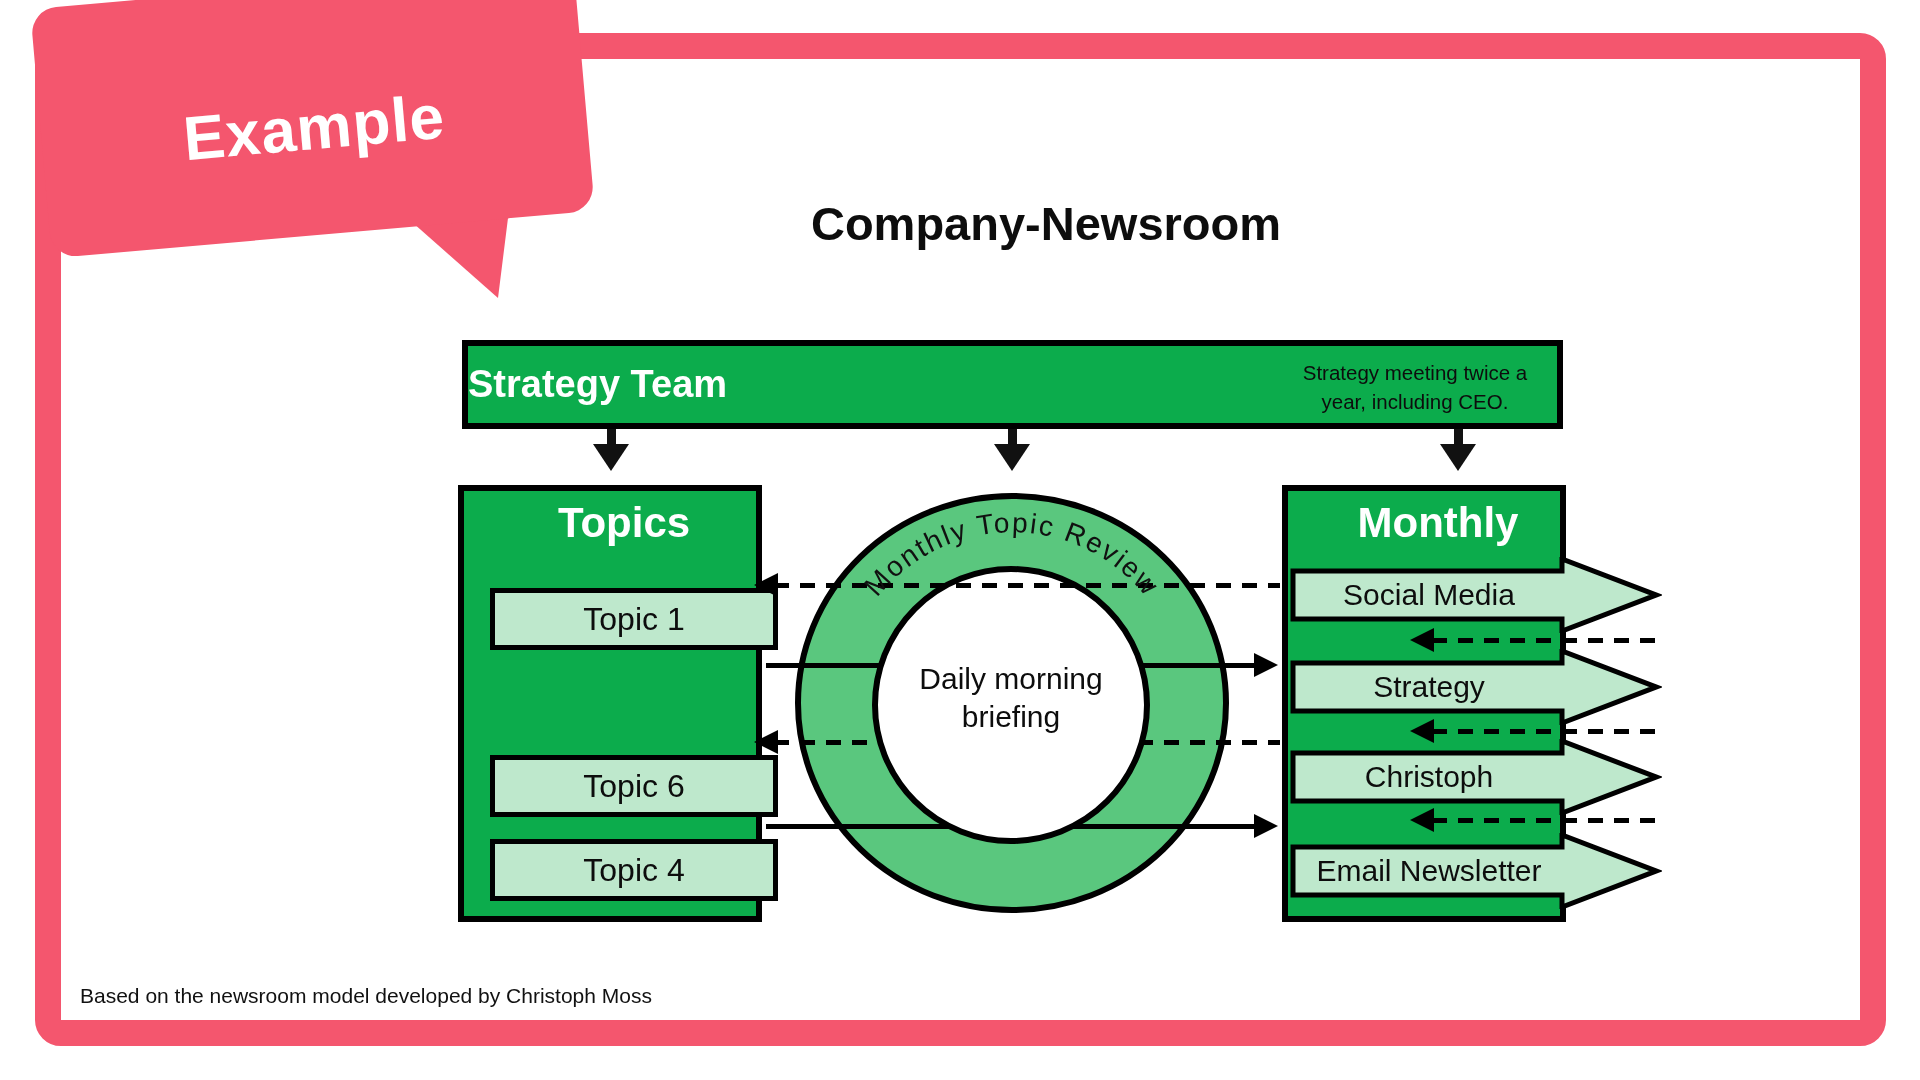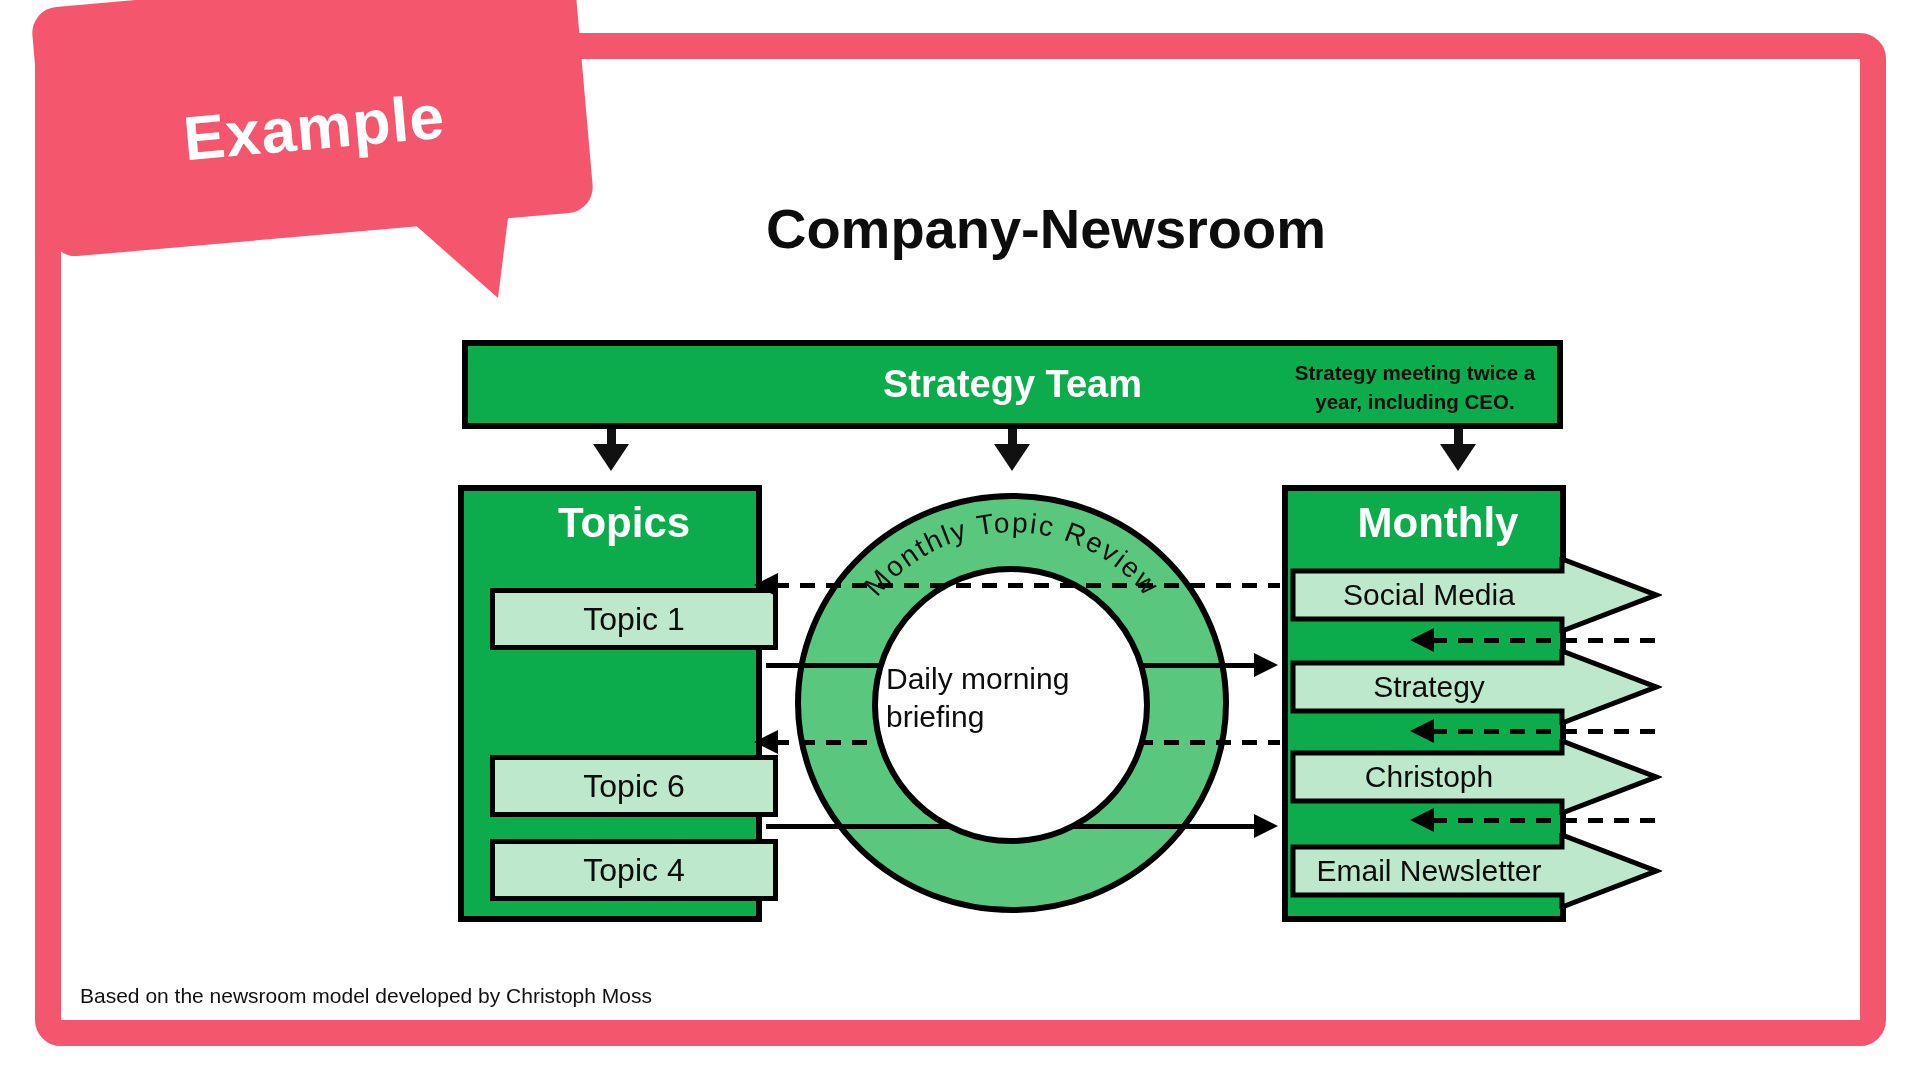--- a/index.html
+++ b/index.html
@@ -22,29 +22,29 @@
 
   
   .banner-tail{left:370px;top:150px;z-index:3;}
   .banner{left:40px;top:-15px;width:545px;height:250px;background:var(--pink);
     border-radius:26px;transform:rotate(-5deg);z-index:4;
     display:flex;align-items:center;justify-content:center;padding-top:34px;}
   .banner-text{color:#fff;font-weight:bold;font-size:62px;letter-spacing:1px;}
 
   
   .title{left:646px;top:196px;width:800px;text-align:center;
-    font-size:56px;font-weight:bold;color:#0d0d0d;z-index:5;}
+    font-size:47px;font-weight:bold;color:#0d0d0d;z-index:5;}
 
   
   .strategy-bar{left:462px;top:340px;width:1101px;height:89px;
     background:var(--green-dark);border:6px solid var(--outline);z-index:10;
-    display:flex;align-items:center;justify-content:center;}
+    display:flex;align-items:center;}
   .strategy-label{color:#fff;font-weight:bold;font-size:38px;}
   .strategy-note{left:803px;top:12px;width:288px;text-align:center;
-    font-size:20.5px;line-height:29px;color:#0d0d0d;font-weight:bold;position:absolute;}
+    font-size:20.5px;line-height:29px;color:#0d0d0d;font-weight:normal;position:absolute;}
 
   
   .dshaft{width:9px;height:17px;background:#111;top:429px;z-index:11;}
   .dhead{width:0;height:0;border-left:18px solid transparent;
     border-right:18px solid transparent;border-top:27px solid #111;top:444px;z-index:11;}
 
   
   .gbox{width:304px;height:437px;background:var(--green-dark);
     border:6px solid var(--outline);z-index:10;}
   .topics-box{left:458px;top:485px;}
@@ -54,21 +54,21 @@
 
   .topic-item{left:26px;width:288px;height:62px;background:var(--green-light);
     border:5px solid var(--outline);display:flex;align-items:center;justify-content:center;
     font-size:32px;color:#0d0d0d;position:absolute;}
 
   
   .ring-svg{left:791px;top:489px;z-index:12;}
   .ring-svg ellipse{fill:var(--green-ring);stroke:var(--outline);stroke-width:6;}
   .inner-circle{left:872px;top:566px;width:278px;height:278px;background:#fff;
     border:6px solid var(--outline);border-radius:50%;z-index:30;}
-  .center-label{left:886px;top:660px;width:250px;text-align:left;
+  .center-label{left:886px;top:660px;width:250px;text-align:center;
     font-size:30px;line-height:38px;color:#0d0d0d;z-index:32;}
   .ringtext-svg{left:780px;top:470px;z-index:42;pointer-events:none;}
   .ringtext-svg text{font-family:"Liberation Sans","DejaVu Sans",sans-serif;
     font-size:28px;letter-spacing:2px;fill:#111;}
 
   
   .hline{height:5px;background:#000;}
   .hdash{height:5px;background:repeating-linear-gradient(to right,#000 0 15px,transparent 15px 26px);}
   .head-left{width:0;height:0;border-top:12px solid transparent;
     border-bottom:12px solid transparent;border-right:24px solid #000;}

